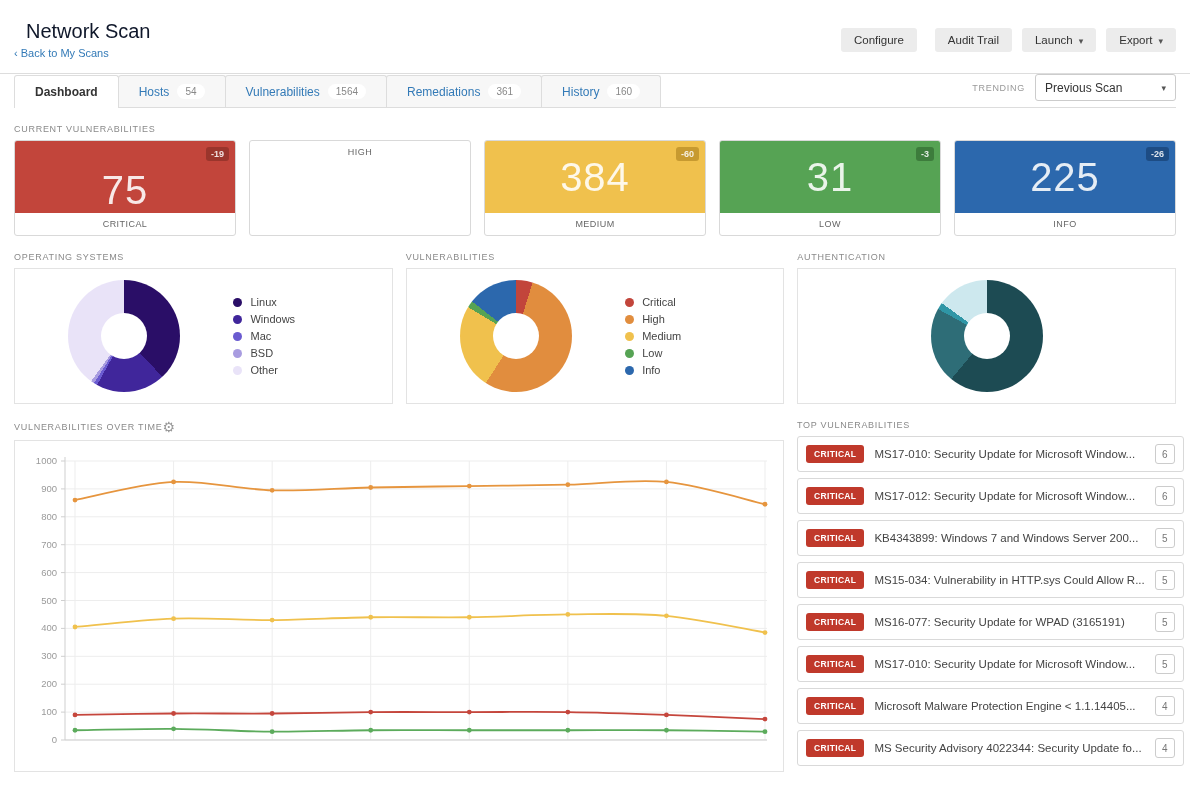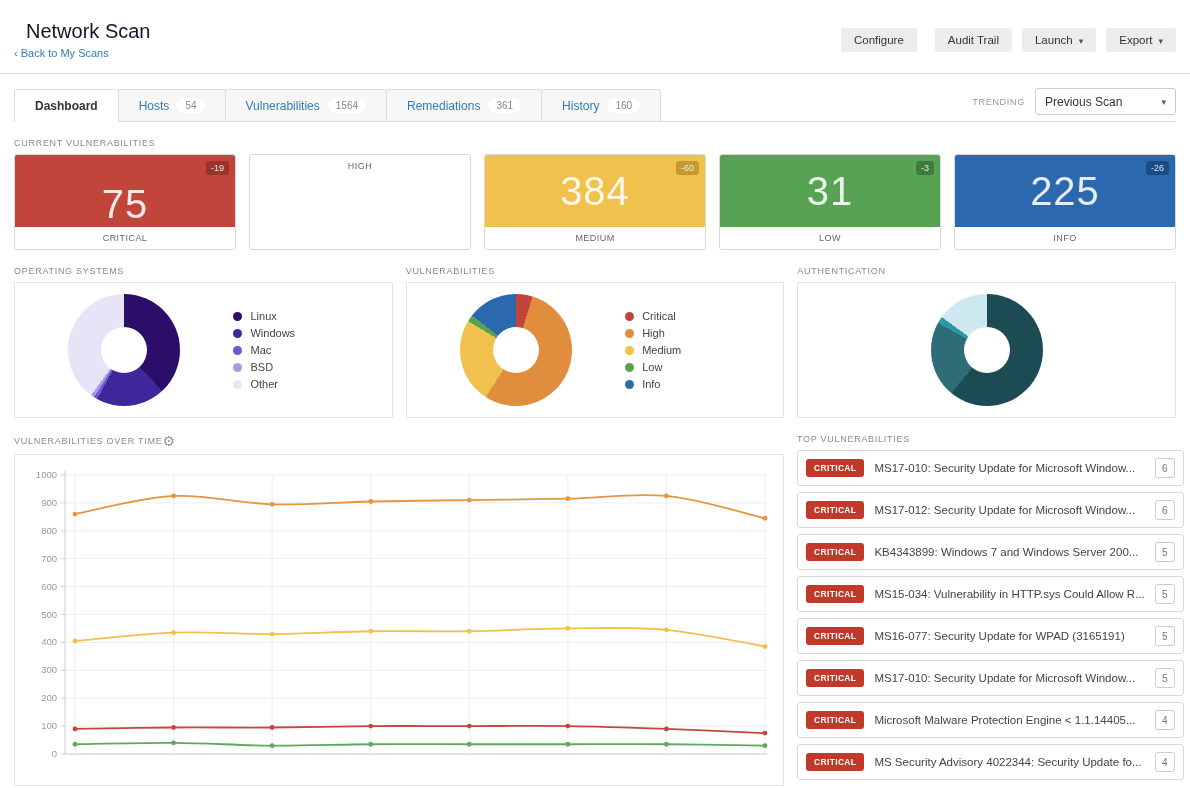--- a/index.html
+++ b/index.html
@@ -13,21 +13,21 @@
   .back-link { display:inline-block; margin-top:3px; font-size:11px; color:#337ab7; cursor:pointer; }
   .back-link .chev { margin-right:3px; }
   .header-buttons { display:flex; gap:10px; margin-top:8px; }
   .btn-group { display:flex; gap:18px;border-radius:11px; }
   .hbtn { background:#ececec; border:none; border-radius:3px; padding:6px 13px;
           font-size:11.5px; color:#333; cursor:pointer; font-family:inherit; white-space:nowrap; }
   .hbtn .caret { font-size:9px; margin-left:6px; color:#555; }
   .header-divider { height:1px; background:#ddd; margin:12px -14px 0 -14px; }
 
   
-  .tabs-row { display:flex; align-items:flex-end; justify-content:space-between; margin-top:14px;
+  .tabs-row { display:flex; align-items:flex-end; justify-content:space-between; 
               border-bottom:1px solid #ddd; }
   .tabs { display:flex; }
   .tab { display:flex; align-items:center; gap:8px; padding:8px 20px; font-size:12px;
          background:#f7f7f7; border:1px solid #ddd; border-bottom:none; margin-right:-1px;
          color:#337ab7; cursor:pointer; border-radius:3px 3px 0 0; }
   .tab.active { background:#fff; color:#333; font-weight:bold; position:relative; }
   .tab.active::after { content:""; position:absolute; left:0; right:0; bottom:-1px; height:1px; background:#fff; }
   .tab .pill { background:#fff; color:#888; font-size:10px; font-weight:normal;
                padding:2px 8px; border-radius:9px; }
   .trending { display:flex; align-items:center; gap:10px; margin-bottom:6px; }
@@ -38,21 +38,21 @@
   .select .caret { font-size:9px; color:#555; }
 
   
   .sec-label { font-size:9px; letter-spacing:.08em; color:#8a8a8a; margin:16px 0 6px 0; text-transform:uppercase; }
 
   
   .cards { display:grid; grid-template-columns:repeat(5,1fr); gap:13px; }
   .sev-card { border:1px solid #d9d9d9; border-radius:3px; overflow:hidden; cursor:pointer; background:#fff; }
   .sev-top { position:relative; height:72px; display:flex; align-items:center; justify-content:center; }
   .sev-value { font-size:40px; font-weight:300; color:rgba(255,255,255,.88); letter-spacing:1px; }
-  .sev-delta { position:absolute; top:6px; right:6px; font-size:9px; font-weight:normal;
+  .sev-delta { position:absolute; top:6px; right:6px; font-size:9px; font-weight:bold;
                color:rgba(255,255,255,.85); padding:2px 5px; border-radius:3px; }
   .sev-label { height:22px; display:flex; align-items:center; justify-content:center;
                font-size:9px; letter-spacing:.05em; color:#666; }
 
   
   .donut-row { display:grid; grid-template-columns:repeat(3,1fr); gap:13px; }
   .donut-col .panel { border:1px solid #e3e3e3; height:136px; display:flex; align-items:center; background:#fff; }
   .donut-wrap { flex:1; display:flex; justify-content:center; }
   .donut { position:relative; width:112px; height:112px; border-radius:50%; }
   .donut::after { content:""; position:absolute; inset:33px; background:#fff; border-radius:50%; }

